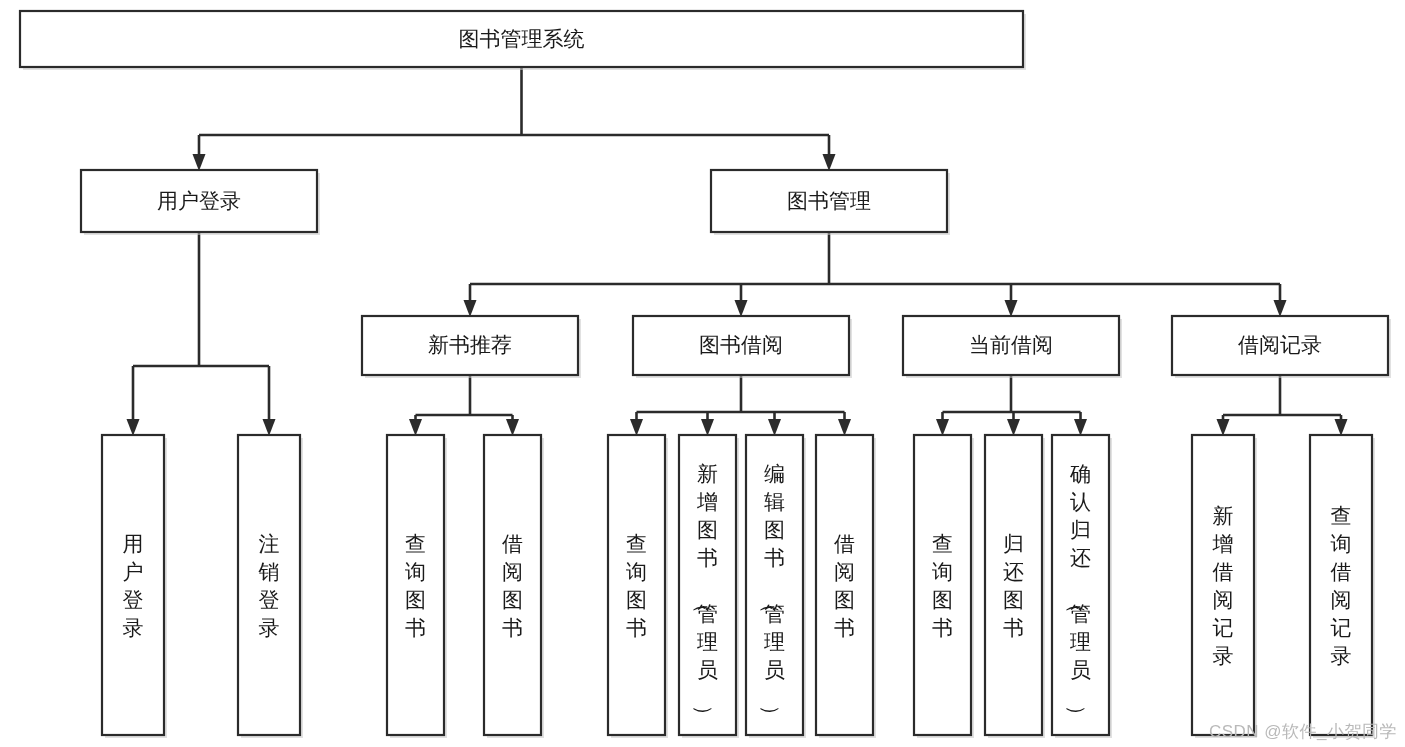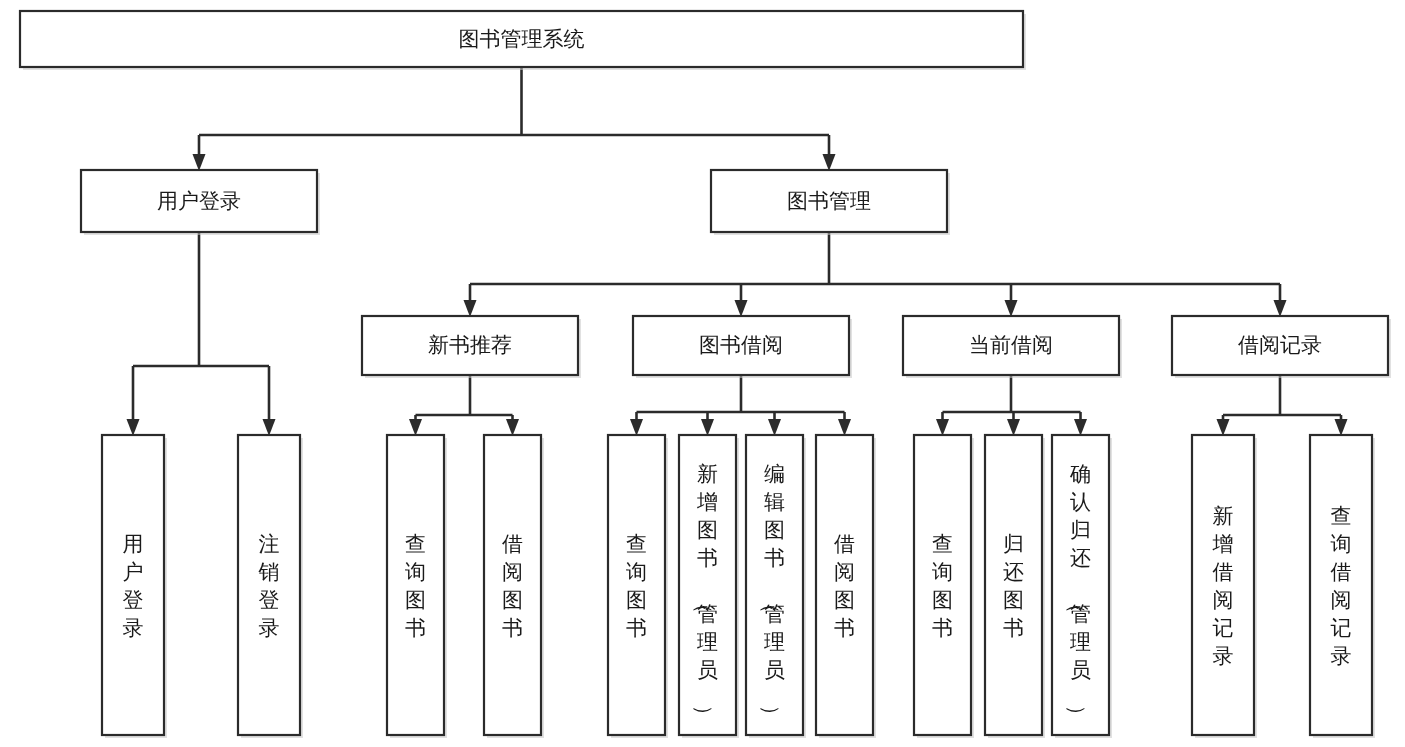--- a/index.html
+++ b/index.html
@@ -223,13 +223,14 @@
           <rect x="1192" y="435" width="62" height="300" class="node-rect"></rect>
           <text x="1223" class="node-label-v"><tspan x="1223" y="522.84">新</tspan><tspan x="1223" y="550.84">增</tspan><tspan x="1223" y="578.84">借</tspan><tspan x="1223" y="606.84">阅</tspan><tspan x="1223" y="634.84">记</tspan><tspan x="1223" y="662.84">录</tspan></text>
         </g>
         <g>
           <rect x="1313" y="438" width="62" height="300" class="node-shadow"></rect>
           <rect x="1310" y="435" width="62" height="300" class="node-rect"></rect>
           <text x="1341" class="node-label-v"><tspan x="1341" y="522.84">查</tspan><tspan x="1341" y="550.84">询</tspan><tspan x="1341" y="578.84">借</tspan><tspan x="1341" y="606.84">阅</tspan><tspan x="1341" y="634.84">记</tspan><tspan x="1341" y="662.84">录</tspan></text>
         </g>
       </g>
   </svg>
+  <div class="watermark">CSDN @软件_小贺同学</div>
 </div>
 
 </body></html>

